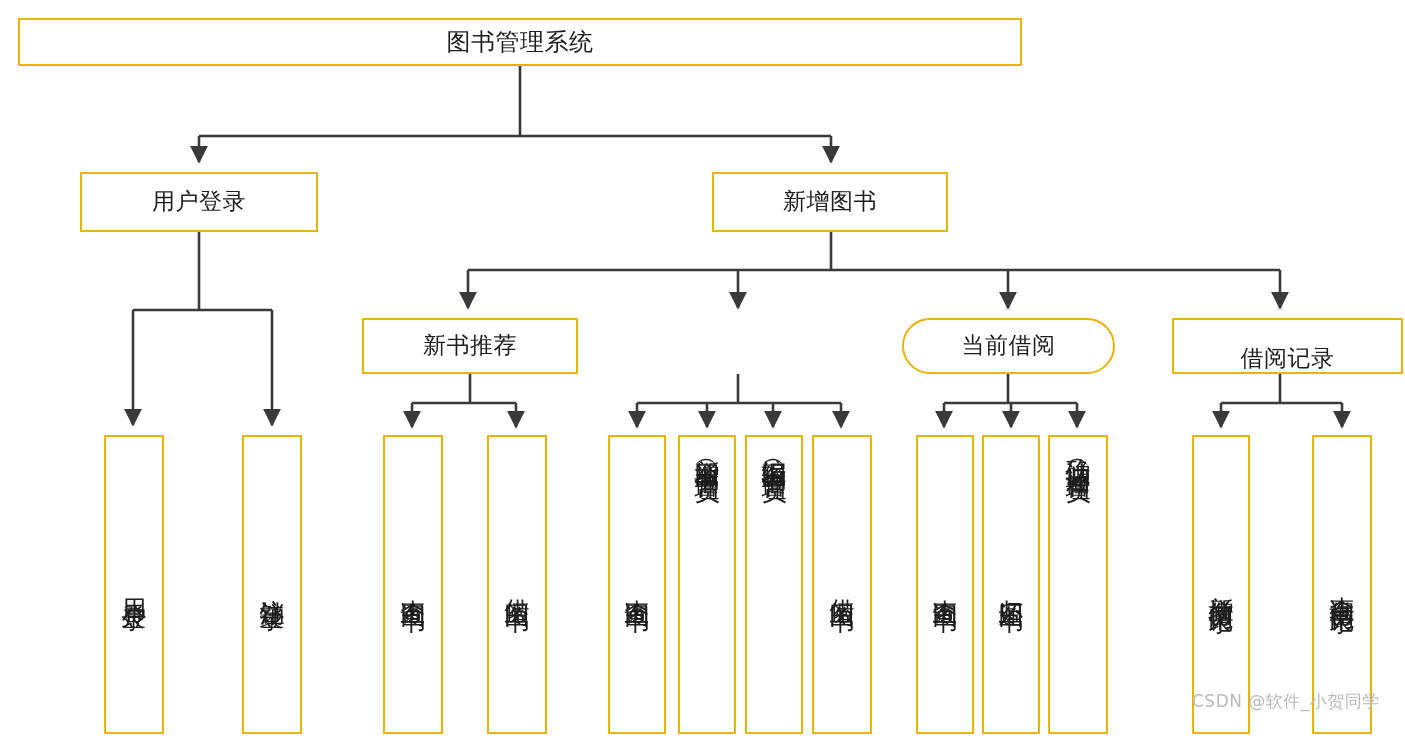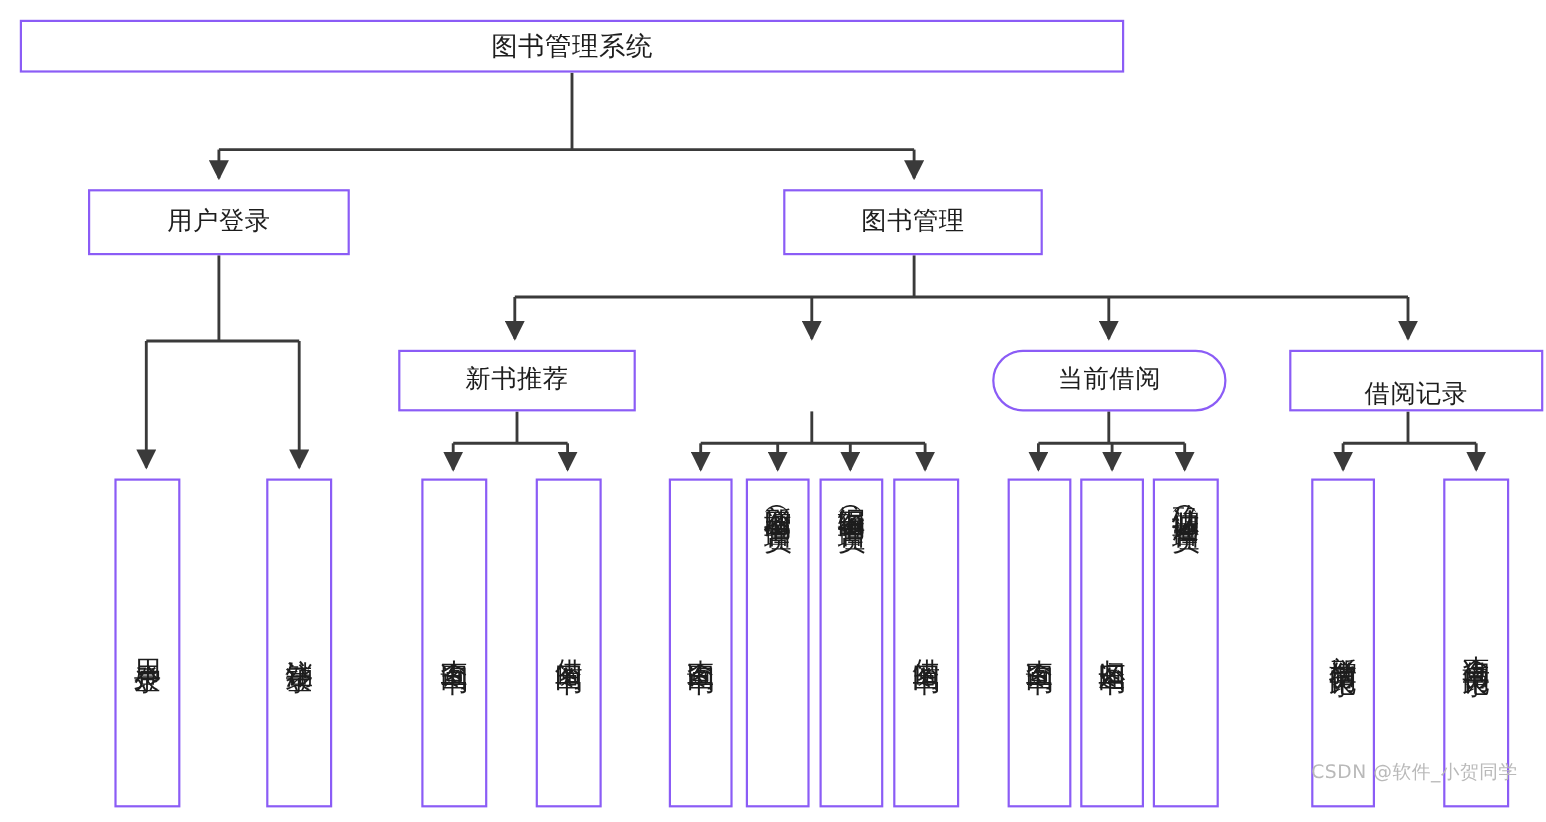--- a/index.html
+++ b/index.html
@@ -23,21 +23,21 @@
     position: absolute;
     left: 0;
     top: 0;
     width: 1405px;
     height: 747px;
   }
   .node {
     position: absolute;
     box-sizing: border-box;
     background: #ffffff;
-    border: 2px solid #8b5cf6;
+    border: 2px solid #eab308;
     display: flex;
     align-items: center;
     justify-content: center;
     overflow: hidden;
   }
   .node-label {
     color: #1d1d1d;
     line-height: 1.18;
     text-align: center;
     white-space: pre;
@@ -128,21 +128,21 @@
   </svg>
 
   <div class="node root horizontal" style="left:18px; top:18px; width:1004px; height:48px;">
     <span class="node-label">图书管理系统</span>
   </div>
 
   <div class="node horizontal" style="left:80px; top:172px; width:238px; height:60px;">
     <span class="node-label">用户登录</span>
   </div>
   <div class="node horizontal" style="left:712px; top:172px; width:236px; height:60px;">
-    <span class="node-label">图书管理</span>
+    <span class="node-label">新增图书</span>
   </div>
 
   <div class="node horizontal" style="left:362px; top:318px; width:216px; height:56px;">
     <span class="node-label">新书推荐</span>
   </div>
   <div class="node horizontal" style="left:902px; top:318px; width:213px; height:56px;border-radius:28px;">
     <span class="node-label">当前借阅</span>
   </div>
   <div class="node horizontal" style="left:1172px; top:318px; width:231px; height:56px;align-items:flex-end;">
     <span class="node-label">借阅记录</span>

